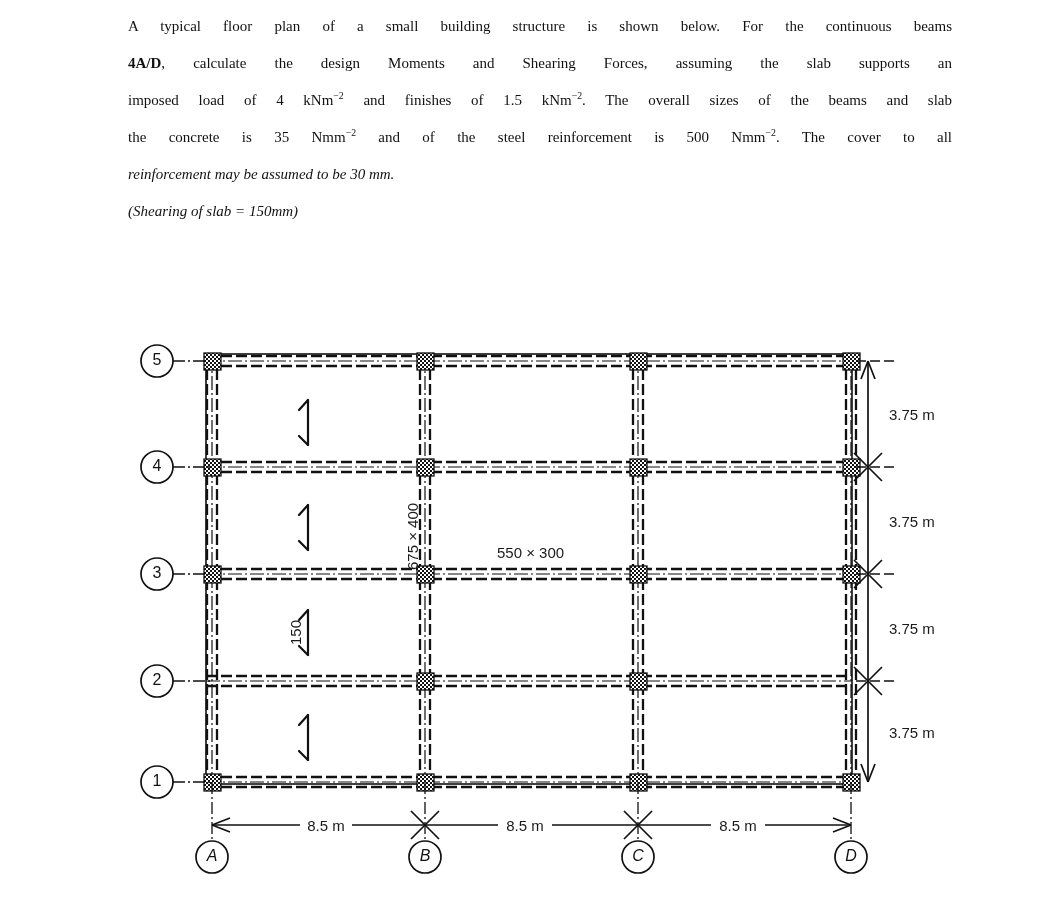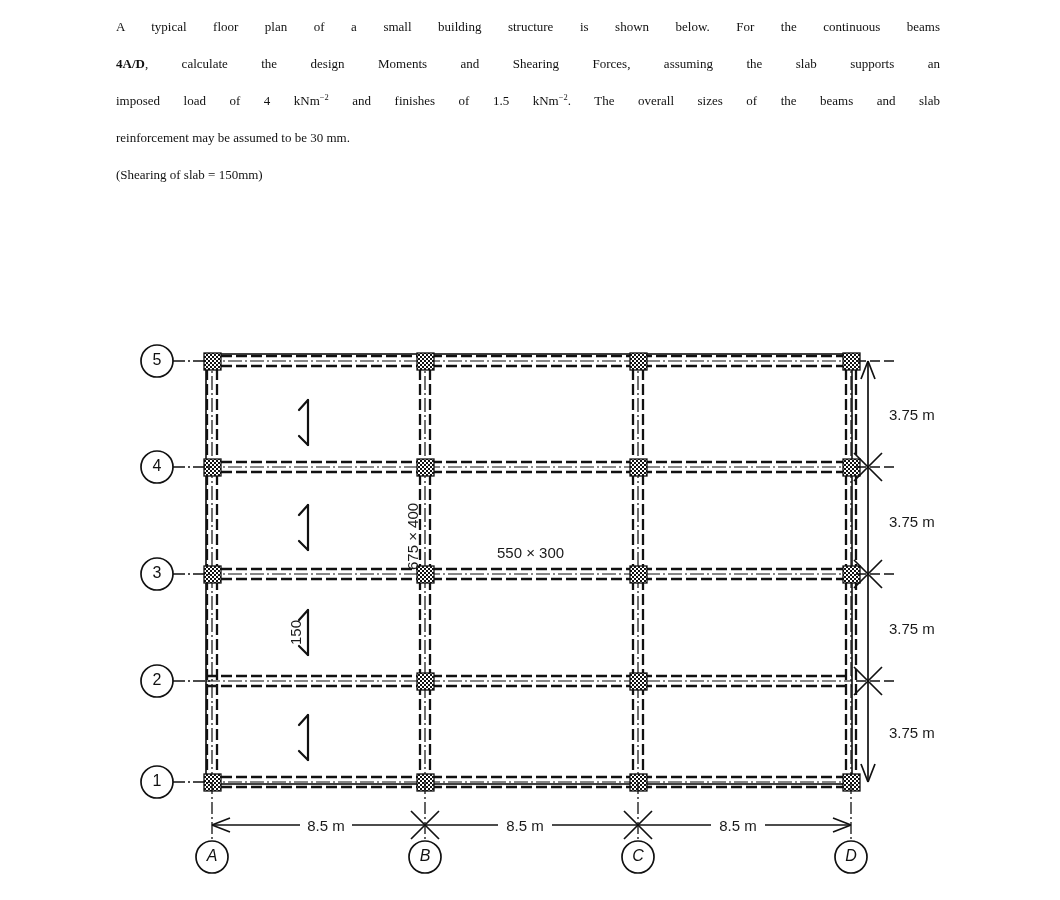--- a/index.html
+++ b/index.html
@@ -1,25 +1,25 @@
 <!DOCTYPE html>
 <html><head>
 <meta charset="utf-8">
 <style>
   html,body{margin:0;padding:0;background:#ffffff;}
   body{width:1060px;height:900px;position:relative;overflow:hidden;
        font-family:"Liberation Serif",serif;color:#111;}
 
   
-  #statement{position:absolute;left:116px;top:8px;width:824px;
-             font-family:"Liberation Serif",serif;font-size:13px;
+  #statement{position:absolute;left:128px;top:8px;width:824px;
+             font-family:"Liberation Serif",serif;font-size:15px;
              line-height:37px;text-align:justify;color:#111;}
   #statement p{margin:0;}
   #statement .just{text-align:justify;text-align-last:justify;}
-  #statement .lastline{text-align:left;}
+  #statement .lastline{text-align:left;font-style:italic;}
   b.bold{font-weight:bold;}
   sup{font-size:0.65em;vertical-align:super;line-height:0;}
 
   
   #drawing{position:absolute;left:0;top:300px;width:1060px;height:600px;}
 
   .lyr{position:absolute;left:0;top:0;width:1060px;height:600px;}
 
   
   .lbl{position:absolute;font-family:"Liberation Sans",sans-serif;
@@ -30,20 +30,21 @@
        width:34px;text-align:center;}
   .bub.ital{font-style:italic;}
 </style>
 </head>
 <body>
 
 <div id="statement">
   <p class="just"><span>A typical floor plan of a small building structure is shown below. For the continuous beams</span></p>
   <p class="just"><b class="bold">4A/D</b><span>, calculate the design Moments and Shearing Forces, assuming the slab supports an</span></p>
   <p class="just"><span>imposed load of 4 kNm</span><sup>−2</sup><span> and finishes of 1.5 kNm</span><sup>−2</sup><span>. The overall sizes of the beams and slab</span></p>
+  <p class="just"><span>the concrete is 35 Nmm</span><sup>−2</sup><span> and of the steel reinforcement is 500 Nmm</span><sup>−2</sup><span>. The cover to all</span></p>
   <p class="lastline"><span>reinforcement may be assumed to be 30 mm.</span></p>
   <p class="lastline"><span>(Shearing of slab = 150mm)</span></p>
 </div>
 
 <div id="drawing">
 
   <svg class="lyr" viewBox="0 0 1060 600">
     <defs>
       <pattern id="hatch" width="4" height="4" patternUnits="userSpaceOnUse">
         <rect width="4" height="4" fill="#ffffff"></rect>

